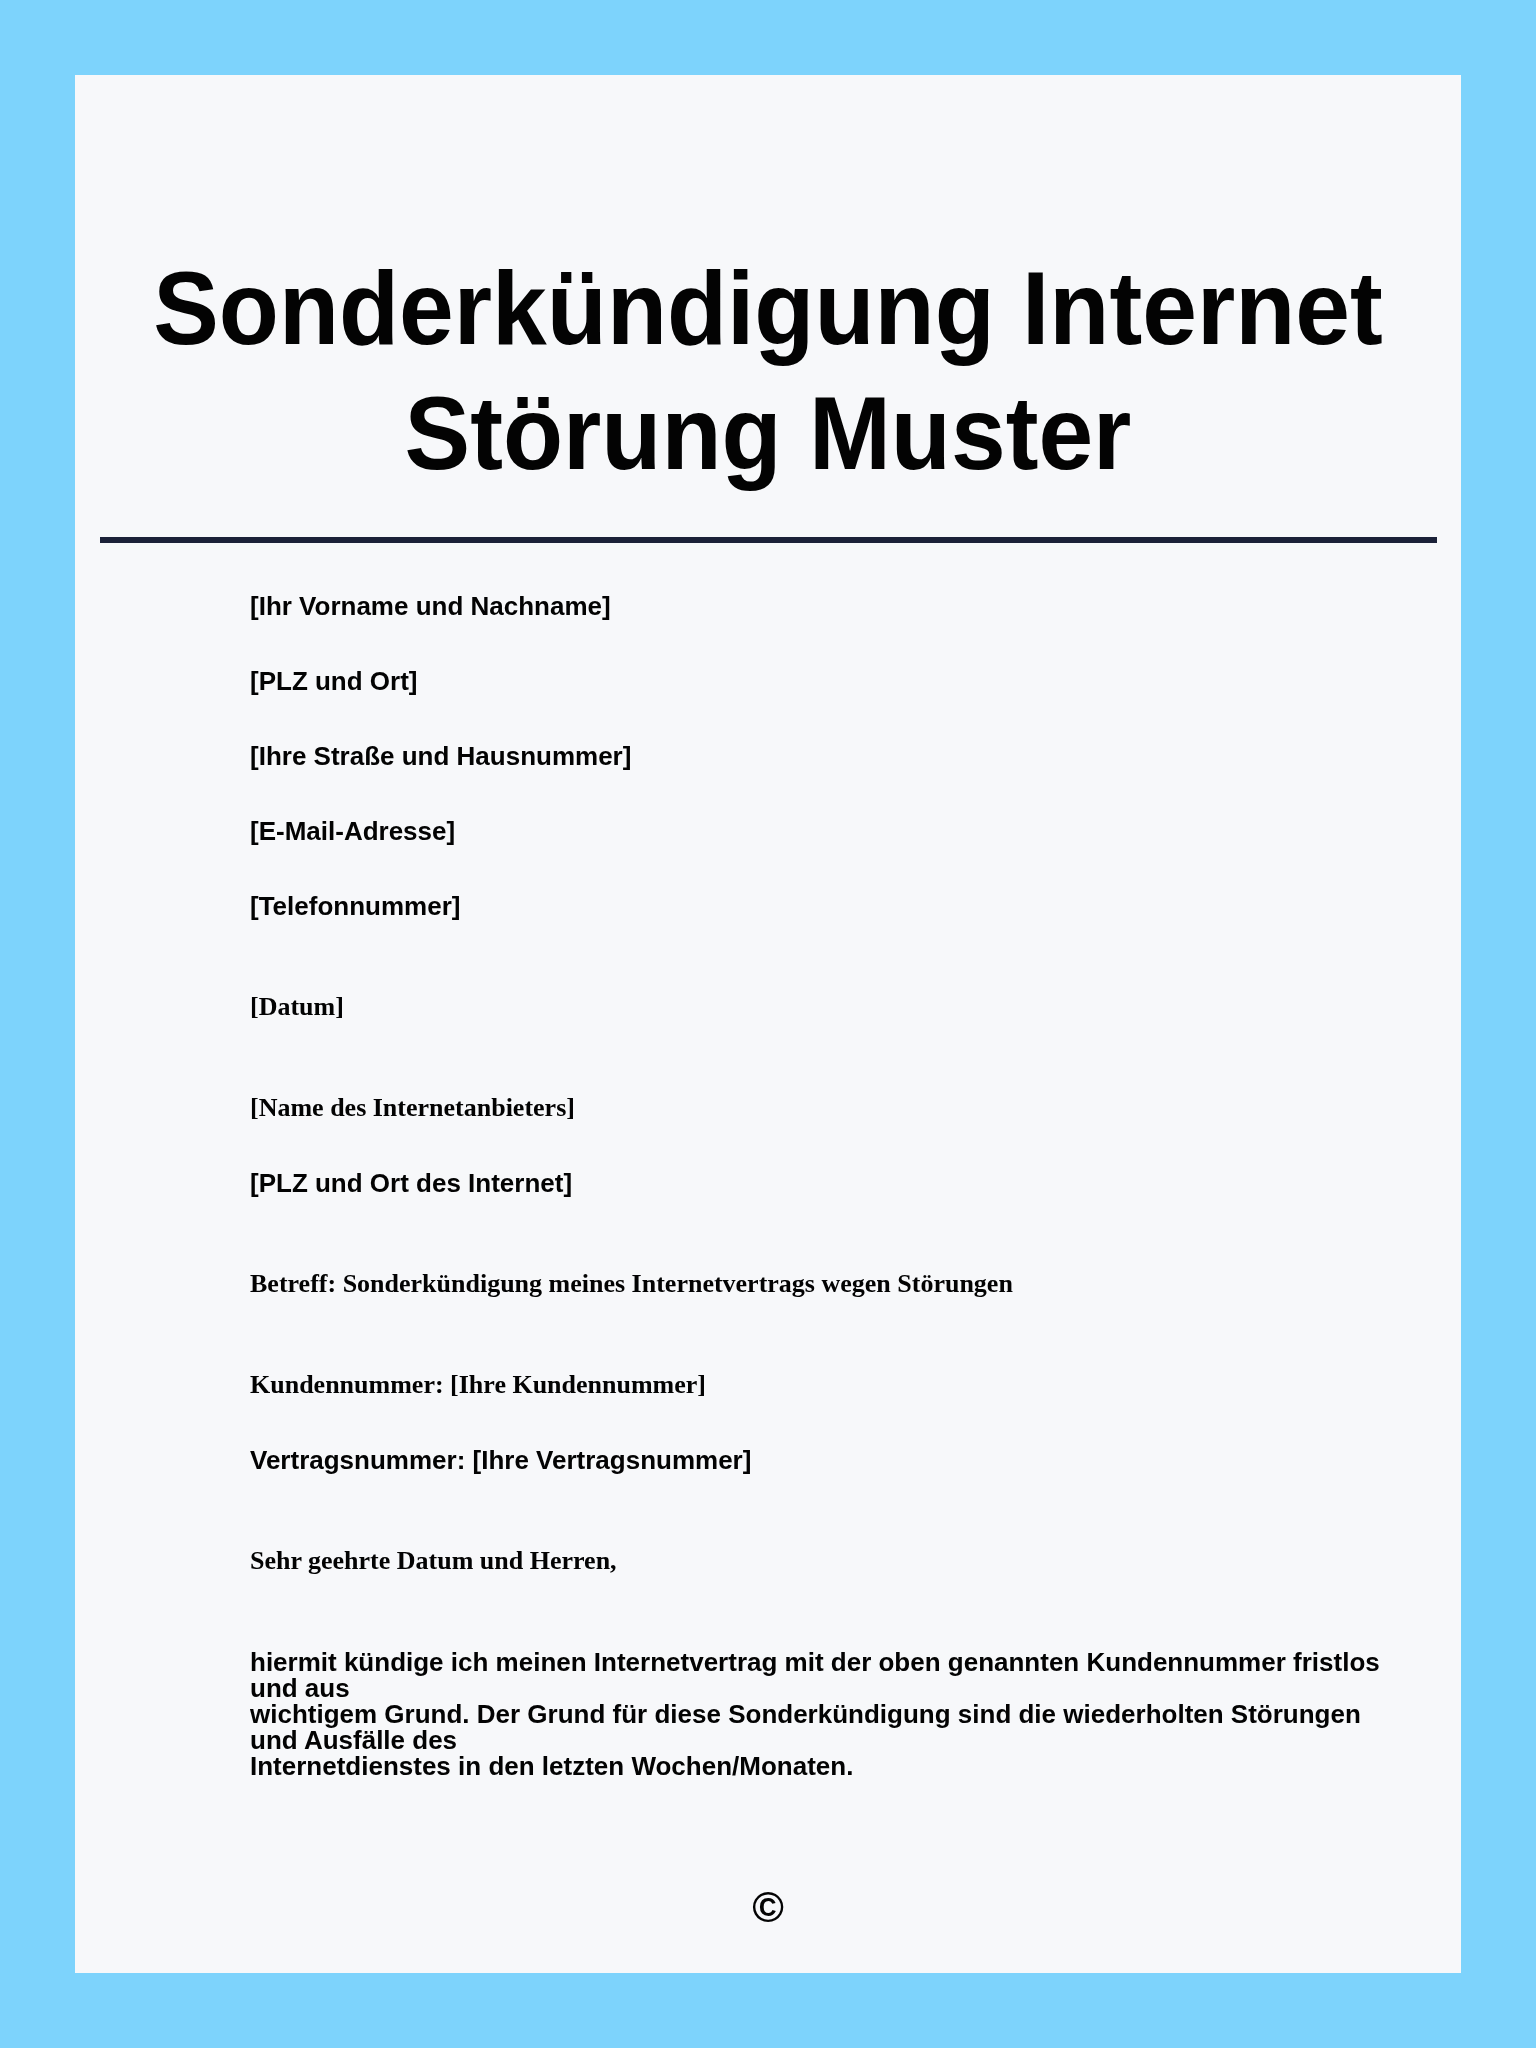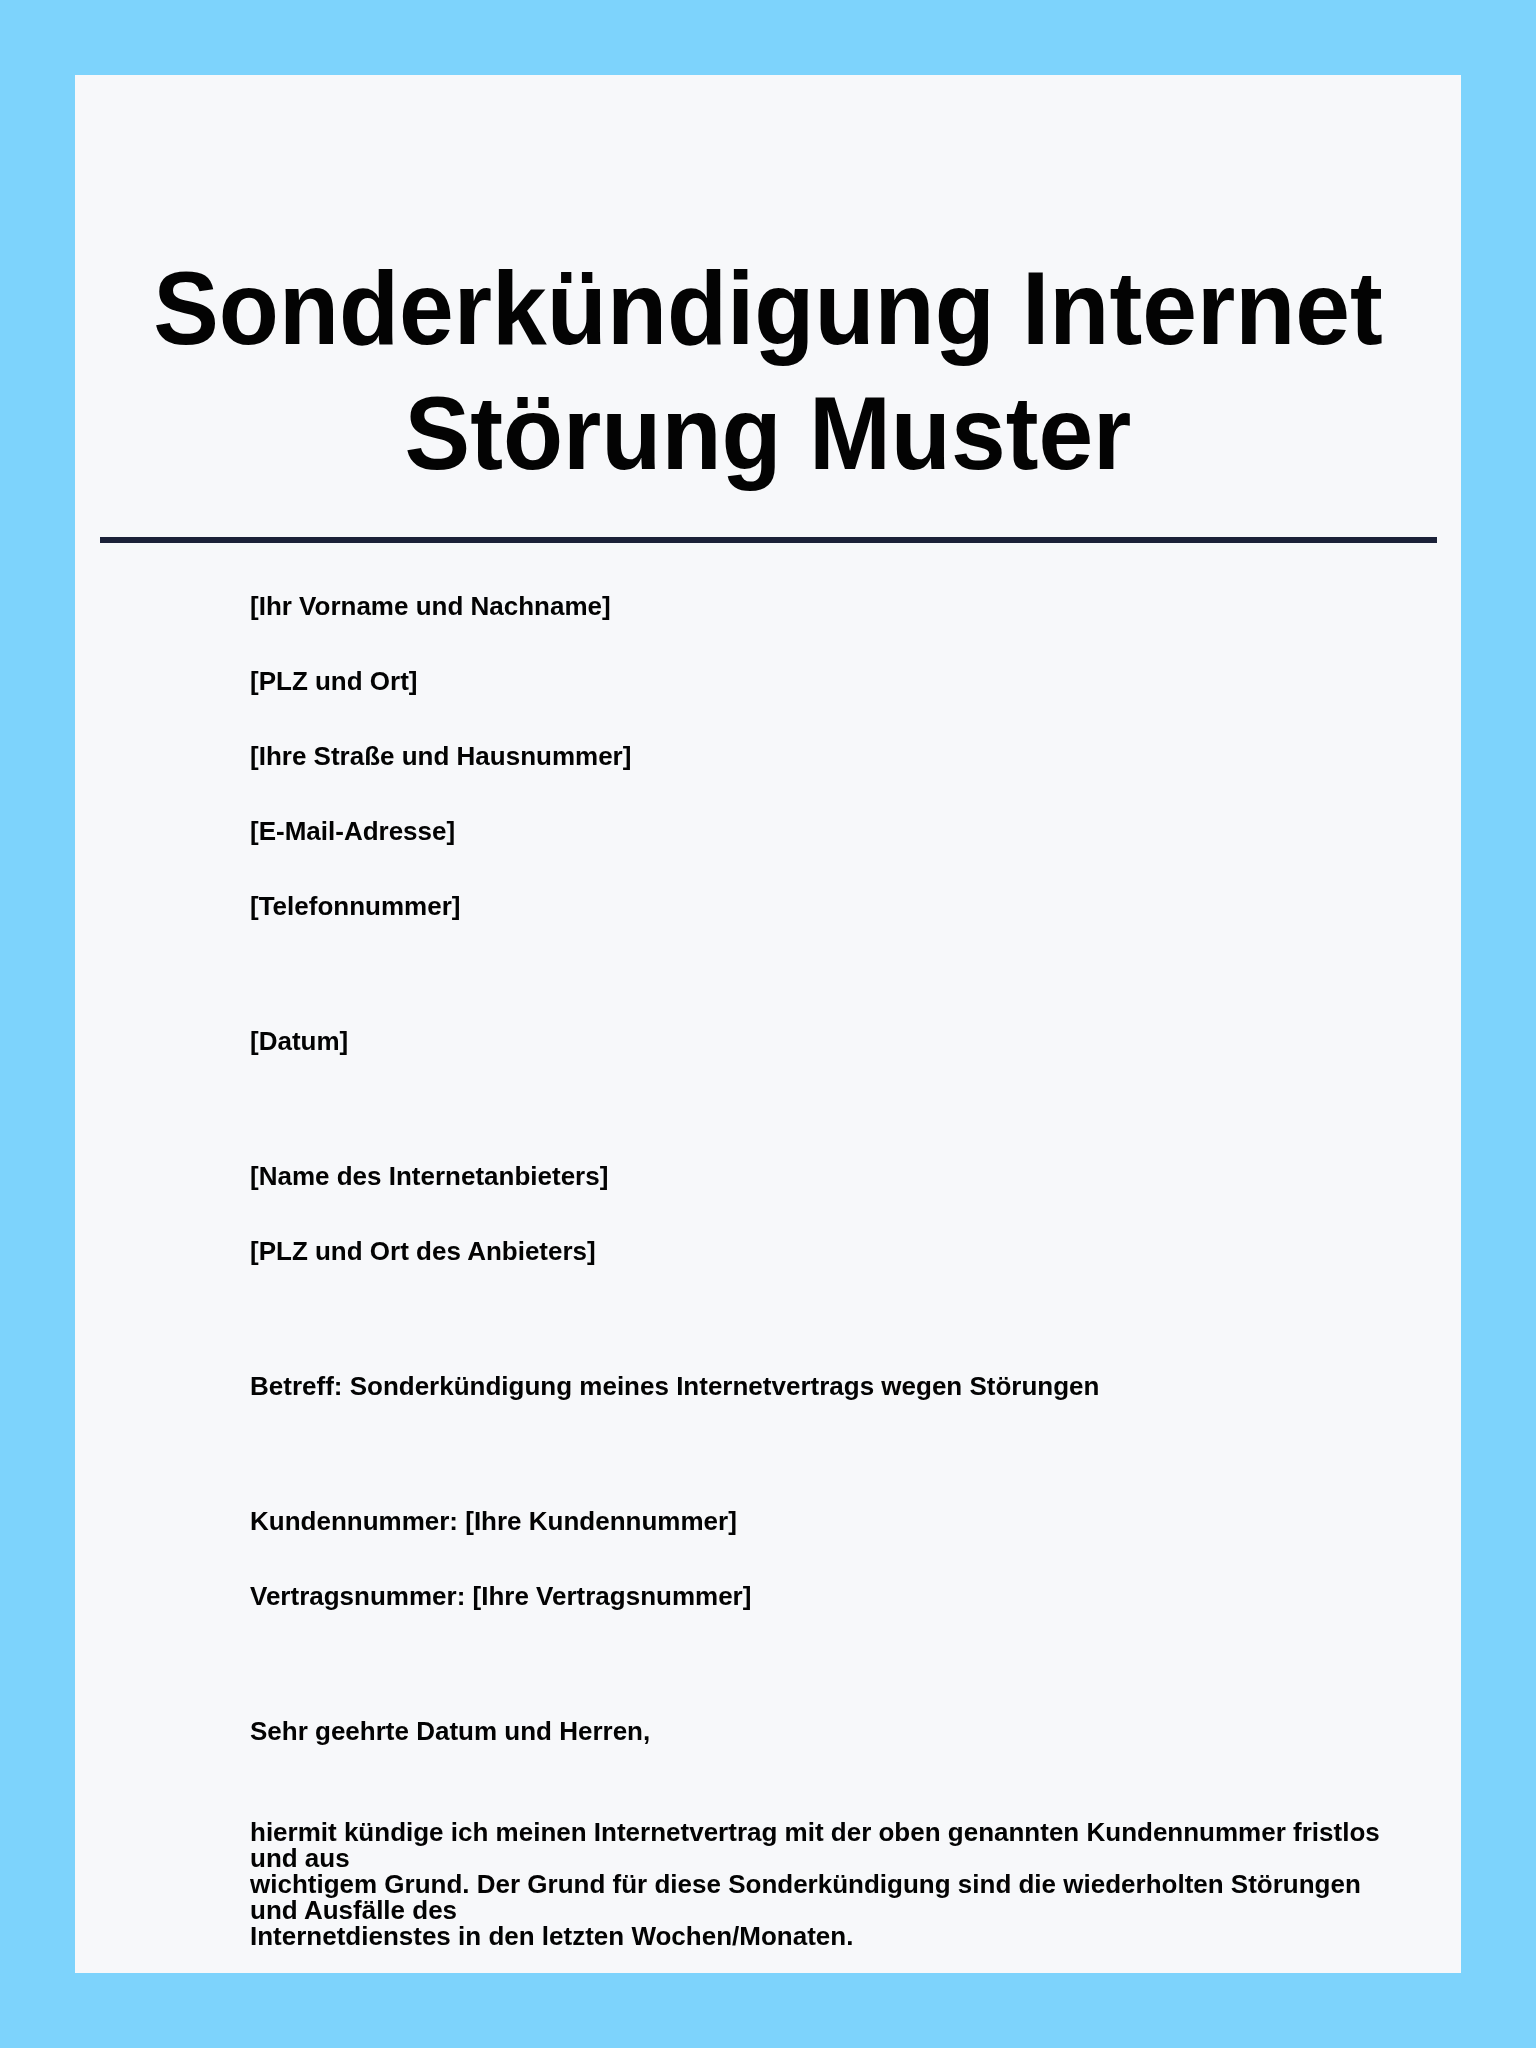--- a/index.html
+++ b/index.html
@@ -44,21 +44,21 @@
   }
   .content {
     margin: 50px 60px 0 175px;
     font-size: 26px;
     line-height: 26px;
     font-weight: bold;
     color: #030303;
   }
   .line { margin-top: 49px; }
   .line:first-child { margin-top: 0; }
-  .line.extra { margin-top: 109px; }
+  .line.extra { margin-top: 75px; font-family: Liberation Serif, serif; }
   .paragraph { margin-top: 75px; }
   .para-line { margin: 0; }
   .copyright {
     margin-top: 105px;
     text-align: center;
     font-size: 43px;
     line-height: 46px;
     font-weight: bold;
     color: #030303;
   }
@@ -80,21 +80,21 @@
 
       <div class="line">[Ihr Vorname und Nachname]</div>
       <div class="line">[PLZ und Ort]</div>
       <div class="line">[Ihre Straße und Hausnummer]</div>
       <div class="line">[E-Mail-Adresse]</div>
       <div class="line">[Telefonnummer]</div>
 
       <div class="line extra">[Datum]</div>
 
       <div class="line extra">[Name des Internetanbieters]</div>
-      <div class="line">[PLZ und Ort des Anbieters]</div>
+      <div class="line">[PLZ und Ort des Internet]</div>
 
       <div class="line extra">Betreff: Sonderkündigung meines Internetvertrags wegen Störungen</div>
 
       <div class="line extra">Kundennummer: [Ihre Kundennummer]</div>
       <div class="line">Vertragsnummer: [Ihre Vertragsnummer]</div>
 
       <div class="line extra">Sehr geehrte Datum und Herren,</div>
 
       <div class="paragraph">
         <div class="para-line">hiermit kündige ich meinen Internetvertrag mit der oben genannten Kundennummer fristlos und aus</div>

